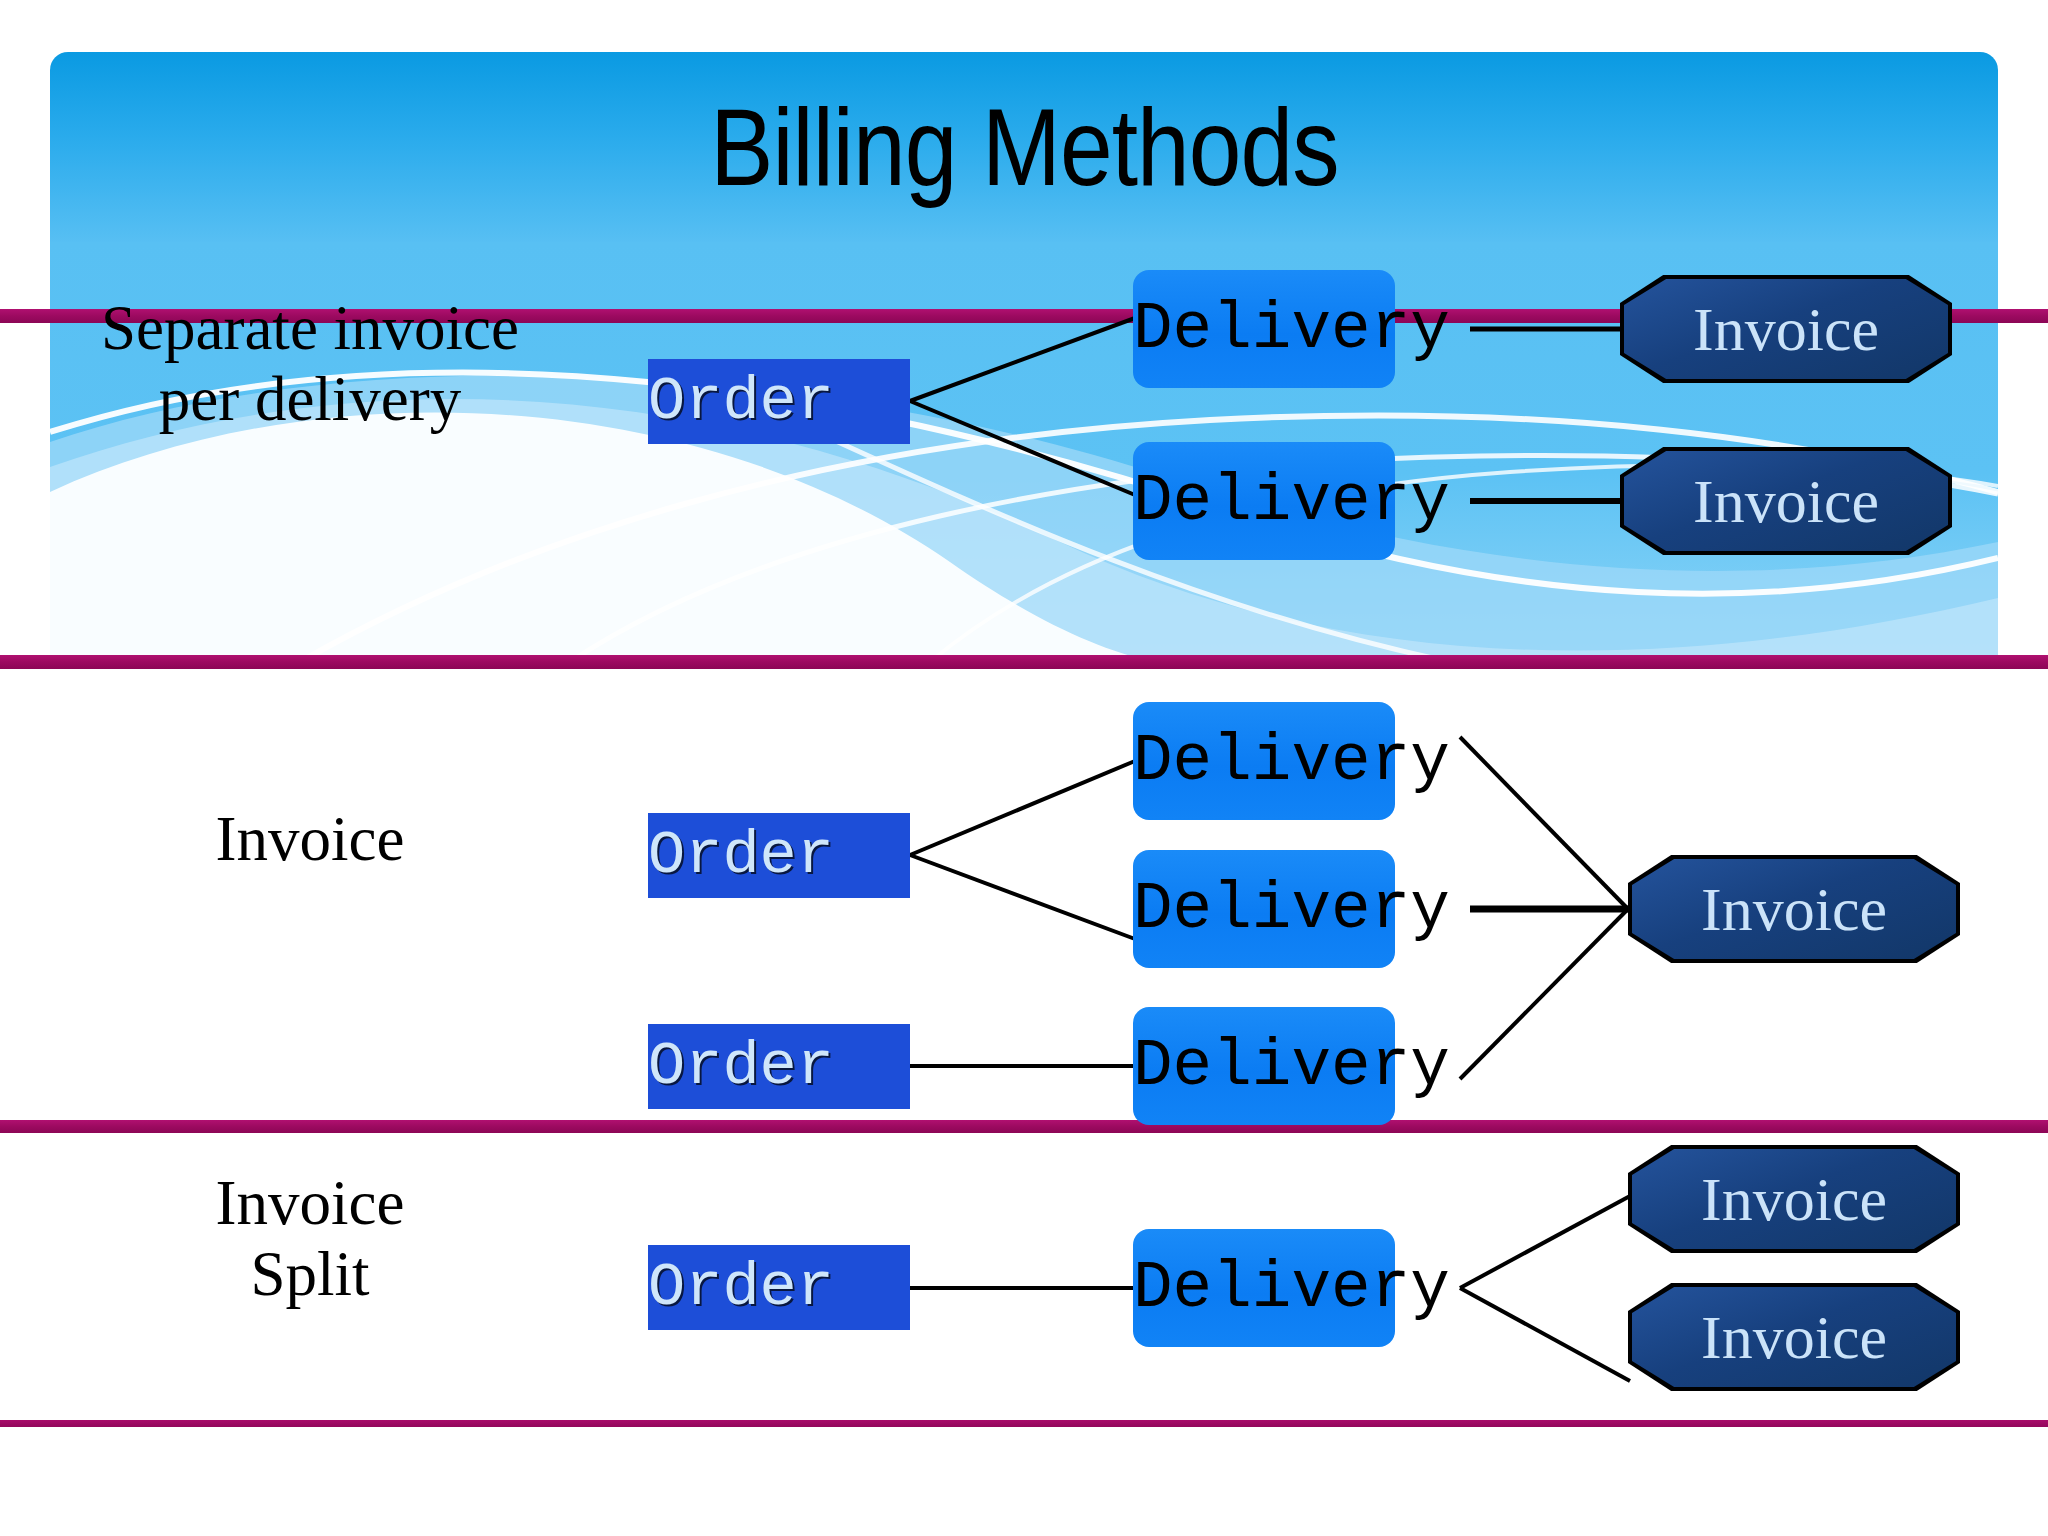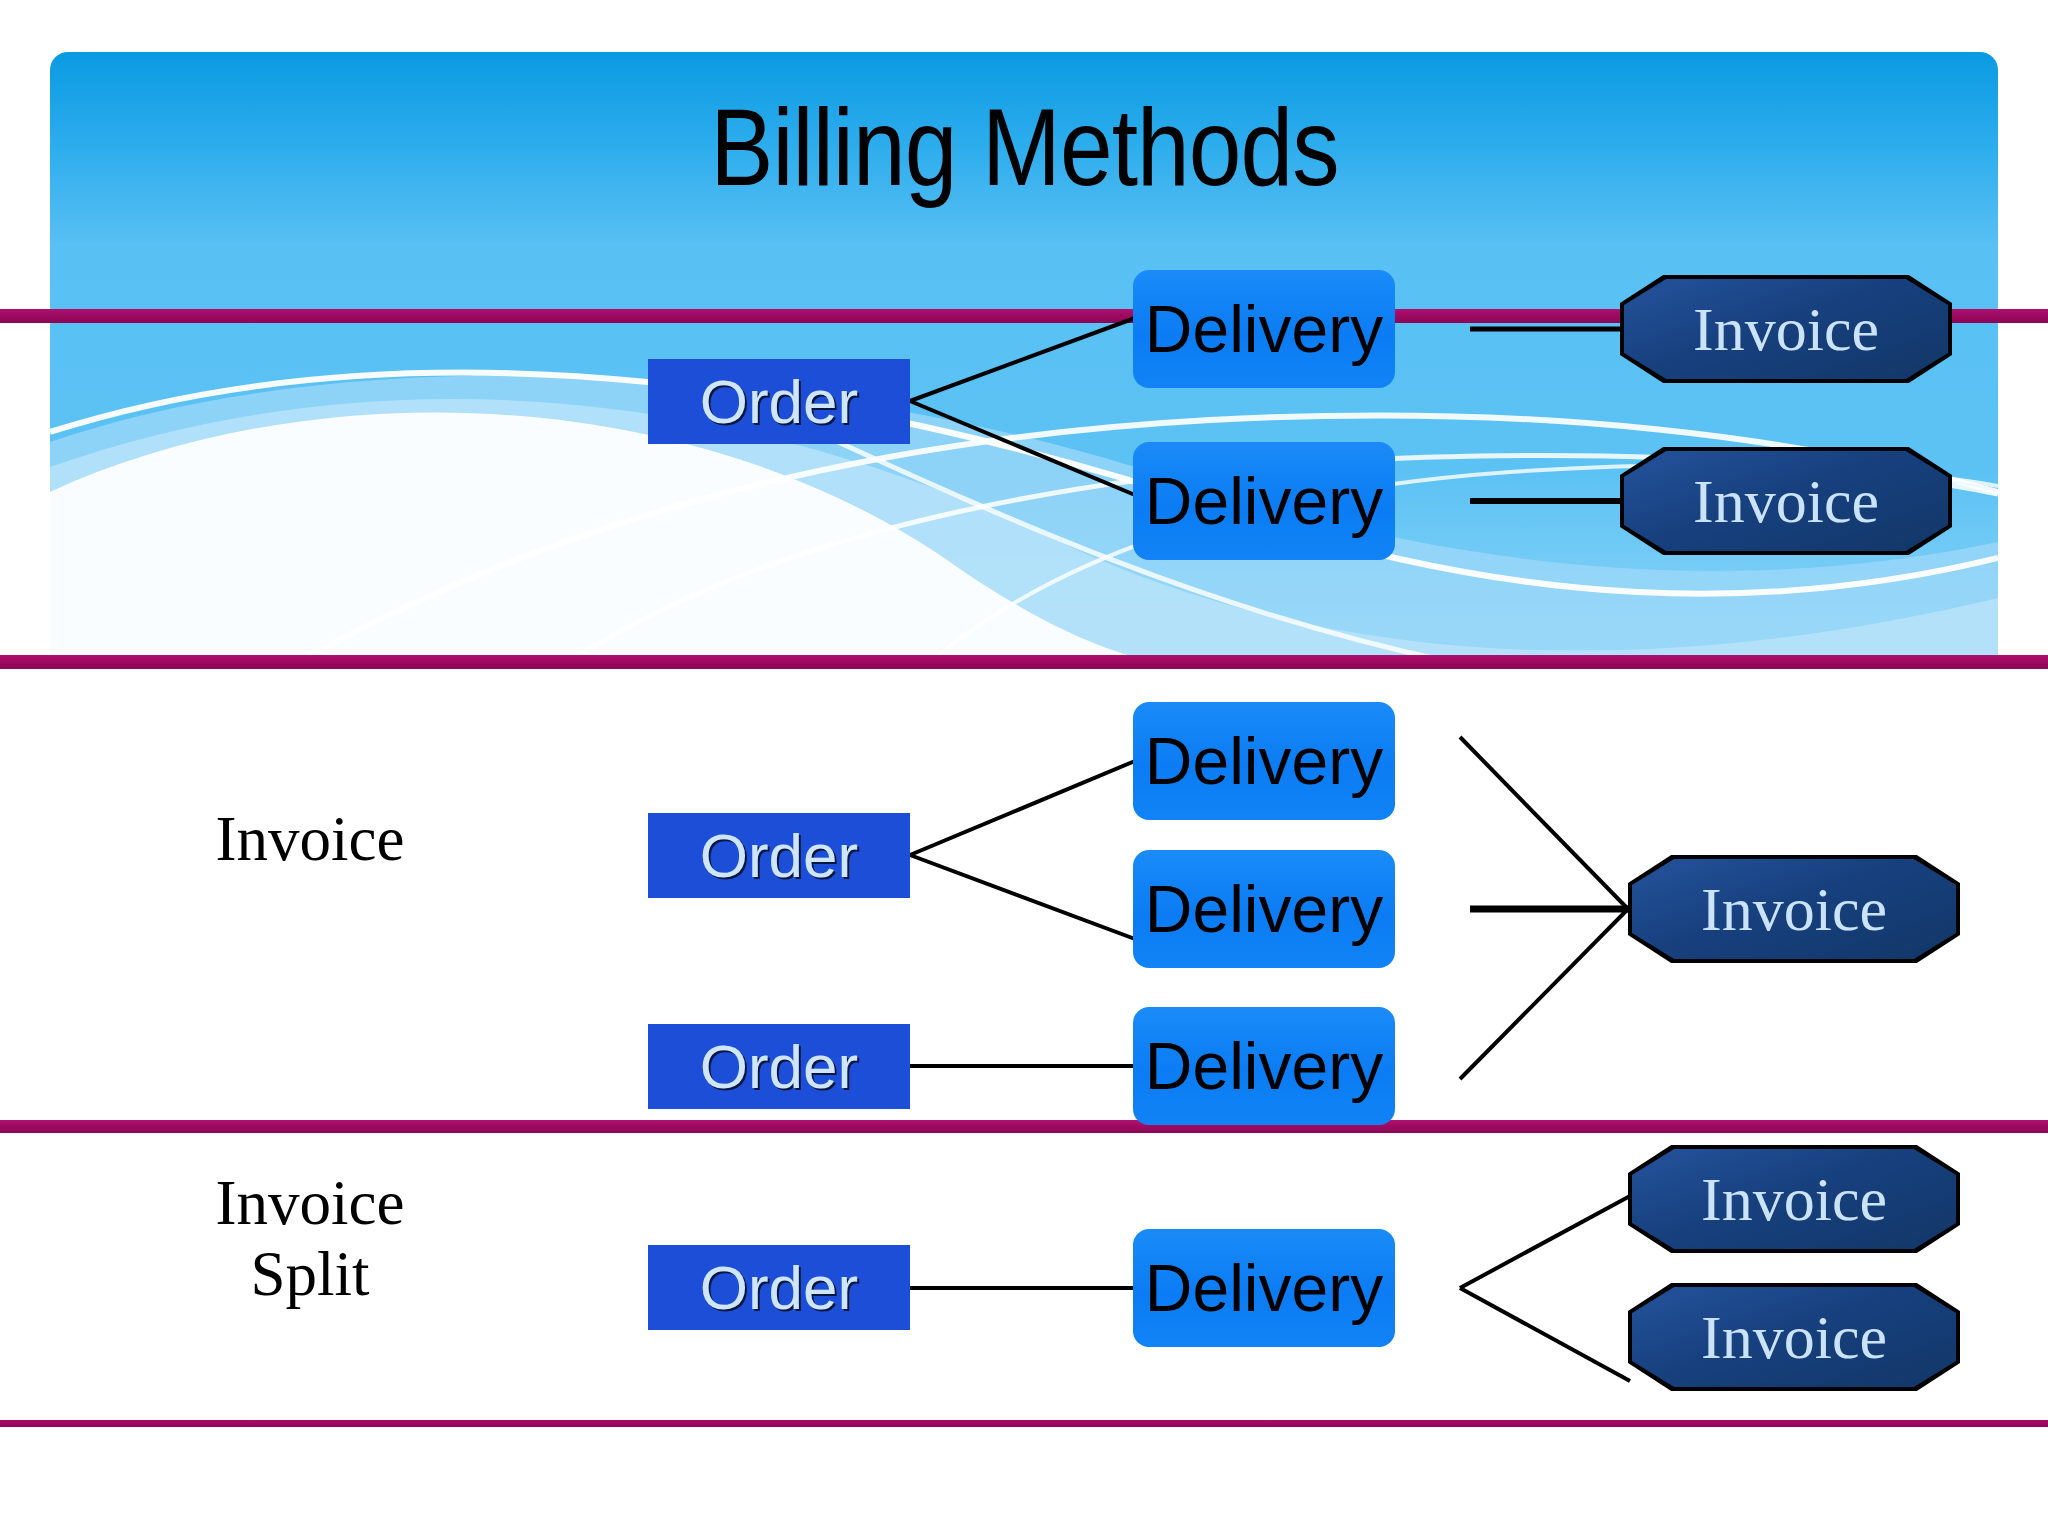--- a/index.html
+++ b/index.html
@@ -51,22 +51,22 @@
   .row-label{
     position:absolute;color:#000000;font-family:"Liberation Serif",serif;
     text-align:center;line-height:1.12;font-size:63px;
   }
   .lbl1{left:30px;top:-30px;width:560px;}
   .lbl2{left:30px;top:135px;width:560px;}
   .lbl3{left:30px;top:35px;width:560px;}
 
   
   .node{
-    position:absolute;display:flex;align-items:center;justify-content:center;
-    font-family:Liberation Sans, sans-serif;box-sizing:border-box;
+    position:absolute;display:flex;align-items:center;
+    font-family:Liberation Mono, monospace;box-sizing:border-box;
   }
   .order{
     background:#1d4ed8;color:#cfe6fa;font-size:62px;
     width:262px;height:85px;
     text-shadow:2px 2px 0 rgba(0,0,0,.7);
   }
   .delivery{
     background:linear-gradient(180deg,#1a8bf8 0%,#0b7cf3 55%,#1183f6 100%);
     color:#000000;font-size:66px;border-radius:16px;
     width:262px;height:118px;
@@ -117,20 +117,24 @@
     <div class="title-text"><span class="title-inner">Billing Methods</span></div>
   </div>
 
   <div class="rule r1"></div>
   <div class="rule r2"></div>
   <div class="rule r3"></div>
   <div class="rule r4"></div>
 
   <div class="row row1">
 
+    <div class="row-label lbl1">
+      <div>Separate invoice</div>
+      <div>per delivery</div>
+    </div>
 
     <svg class="links" width="2048" height="332">
       <line x1="910" y1="78" x2="1135" y2="-5" stroke="#000" stroke-width="4"></line>
       <line x1="910" y1="78" x2="1135" y2="172" stroke="#000" stroke-width="4"></line>
       <line x1="1470" y1="6" x2="1620" y2="6" stroke="#000" stroke-width="5"></line>
       <line x1="1470" y1="178" x2="1620" y2="178" stroke="#000" stroke-width="6"></line>
     </svg>
 
     <div class="node order" style="left:648px;top:36px;">
         <span>Order</span>

